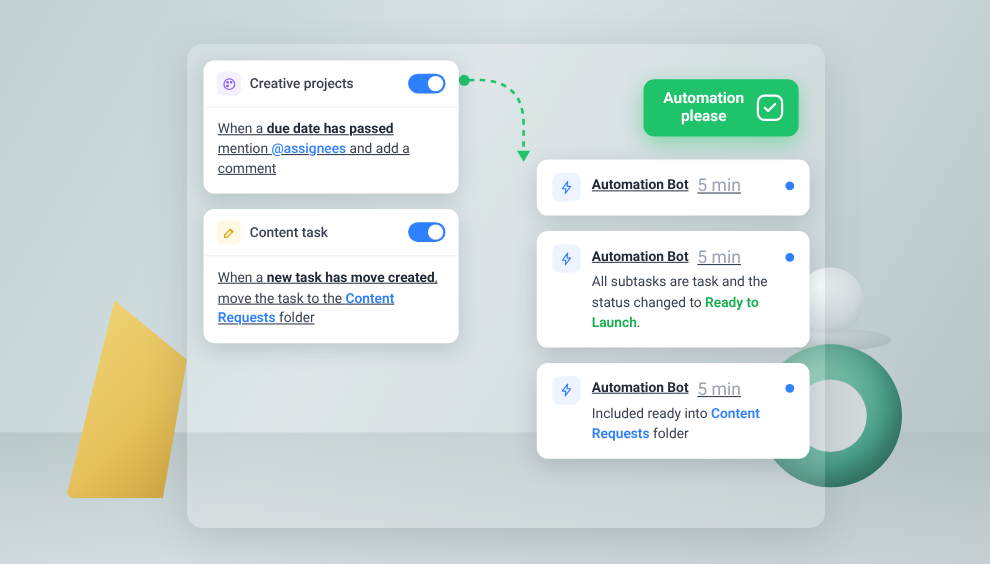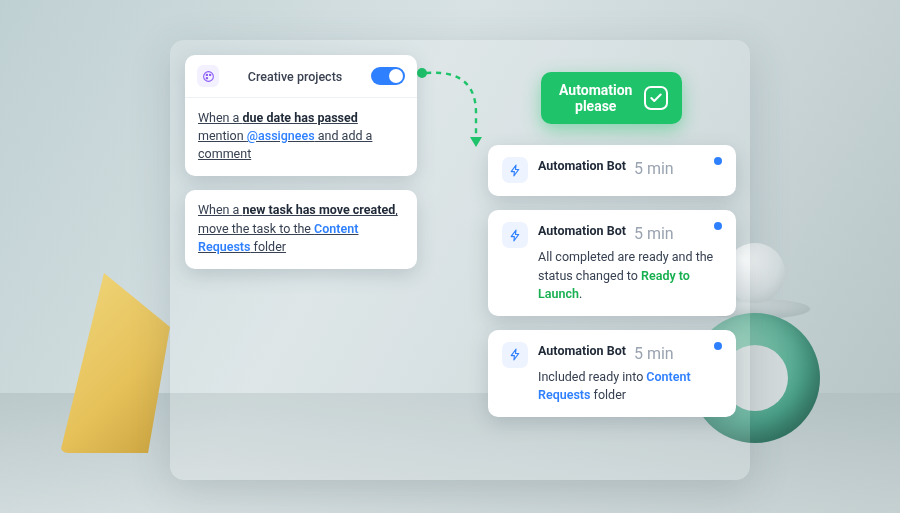--- a/index.html
+++ b/index.html
@@ -47,21 +47,20 @@
   .cards-col { position: absolute; top: 55px; left: 185px; width: 232px; display: flex; flex-direction: column; gap: 14px; z-index: 3; }
   .notes-col { position: absolute; top: 145px; left: 488px; width: 248px; display: flex; flex-direction: column; gap: 14px; z-index: 3; }
 
   .card {
     background: #fff; border-radius: 10px; box-shadow: 0 6px 20px rgba(40,60,80,.18);
     overflow: hidden; font-size: 12.5px; color: #374151;
   }
   .card-header {
     display: flex; align-items: center; gap: 8px; padding: 10px 12px;
     border-bottom: 1px solid #eef1f4;
-    text-align: center;
   }
   .card-icon {
     width: 22px; height: 22px; border-radius: 6px; display: flex; align-items: center; justify-content: center;
     background: #f3f4ff;
   }
   .card-icon svg { width: 13px; height: 13px; }
   .card-title { font-weight: 500; color: #3a4150; flex: 1; }
   .toggle {
     width: 34px; height: 18px; border-radius: 9px; background: #2f80ff;
     position: relative; cursor: pointer;
@@ -79,27 +78,27 @@
     background: #fff; border-radius: 10px; box-shadow: 0 6px 20px rgba(40,60,80,.18);
     padding: 12px 14px 13px; font-size: 12.5px; color: #374151; line-height: 1.45;
     display: flex; gap: 10px;
   }
   .note-icon {
     width: 26px; height: 26px; border-radius: 7px; background: #eef4ff;
     display: flex; align-items: center; justify-content: center; flex-shrink: 0;
   }
   .note-icon svg { width: 13px; height: 13px; }
   .note-body { flex: 1; }
-  .note-head { display: flex; align-items: flex-start; gap: 8px; margin-bottom: 3px; }
+  .note-head { display: flex; align-items: center; gap: 8px; margin-bottom: 3px; text-decoration: underline; }
   .note-title { font-weight: 700; color: #1f2937; }
   .note-time { font-size: 16px; color: #9aa3b0; }
   .note-dot { width: 8px; height: 8px; border-radius: 50%; background: #2f80ff; margin-left: auto; }
 
   .badge {
-    position: absolute; top: 72px; left: 541px; z-index: 4;
+    position: absolute; top: 72px; left: 585px; z-index: 4;
     background: #1ec36a; color: #fff; font-weight: 700; font-size: 14px;
     padding: 10px 14px 10px 18px; border-radius: 10px;
     display: flex; align-items: center; gap: 12px; line-height: 1.15;
     box-shadow: 0 6px 18px rgba(30,195,106,.45);
   }
   .badge-text { text-align: center; }
   .badge-check {
     width: 24px; height: 24px; border-radius: 7px; border: 2px solid #fff;
     display: flex; align-items: center; justify-content: center;
   }
@@ -157,20 +156,30 @@
       <div class="card-title">Creative projects</div>
       <div class="toggle"></div>
     </div>
     <div class="card-body">
       <span>When a </span><b>due date has passed</b><span> mention </span><span class="mention">@assignees</span><span> and add a comment</span>
     </div>
   </div>
 
 
   <div class="card">
+    <div class="card-header">
+      <div class="card-icon ic-yellow">
+        <svg viewBox="0 0 24 24" fill="none" stroke-width="2" stroke-linecap="round" stroke-linejoin="round">
+            <path d="M4 20h4l10-10-4-4L4 16v4z"></path>
+            <path d="M13 7l4 4"></path>
+          </svg>
+      </div>
+      <div class="card-title">Content task</div>
+      <div class="toggle"></div>
+    </div>
     <div class="card-body">
       <span>When a </span><b>new task has move created</b><span>, move the task to the </span><span class="link-blue">Content Requests</span><span> folder</span>
     </div>
   </div>
 
 </div>
 
 <div class="notes-col">
 
   <div class="note">
@@ -194,21 +203,21 @@
           <path d="M13 2L4 14h6l-1 8 9-12h-6l1-8z"></path>
         </svg>
     </div>
     <div class="note-body">
       <div class="note-head">
         <span class="note-title">Automation Bot</span>
         <span class="note-time">5 min</span>
         <span class="note-dot"></span>
       </div>
       <div>
-        <span>All completed are ready and the status changed to </span><span class="link-green">Ready to Launch</span><span>.</span>
+        <span>All subtasks are task and the status changed to </span><span class="link-green">Ready to Launch</span><span>.</span>
       </div>
     </div>
   </div>
 
   <div class="note">
     <div class="note-icon">
       <svg viewBox="0 0 24 24" fill="none" stroke="#2f80ff" stroke-width="2" stroke-linecap="round" stroke-linejoin="round">
           <path d="M13 2L4 14h6l-1 8 9-12h-6l1-8z"></path>
         </svg>
     </div>

